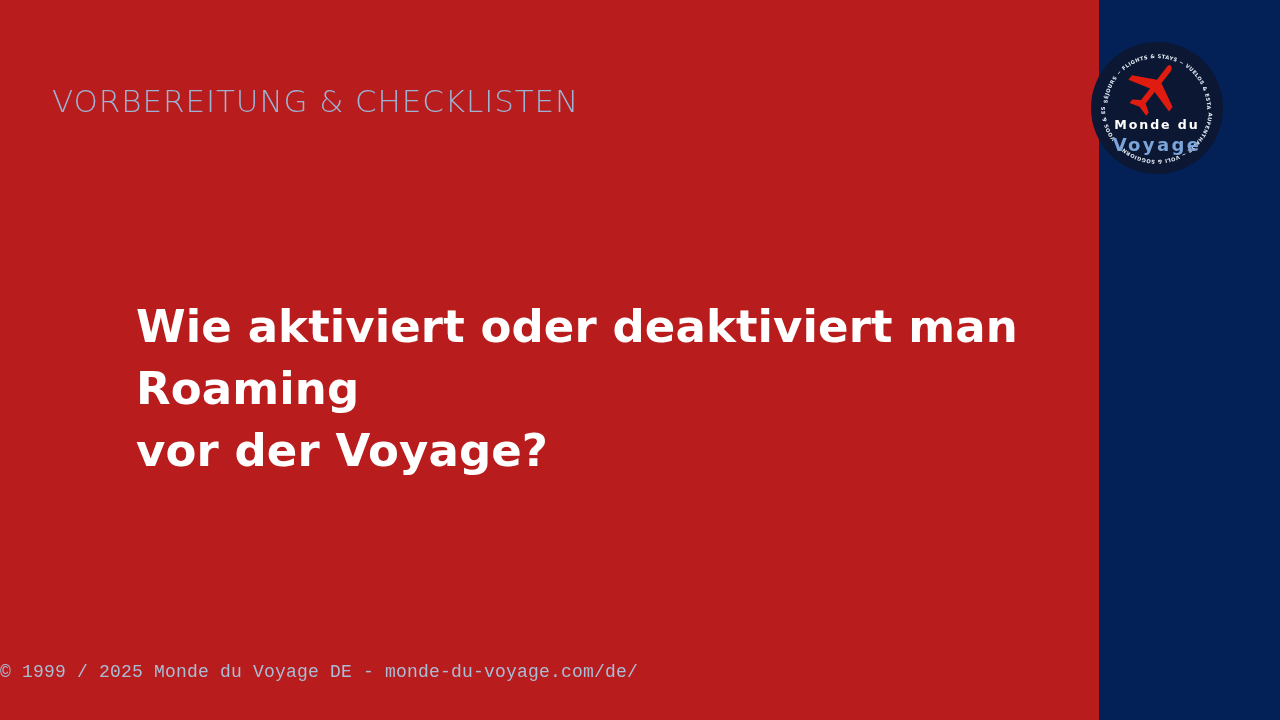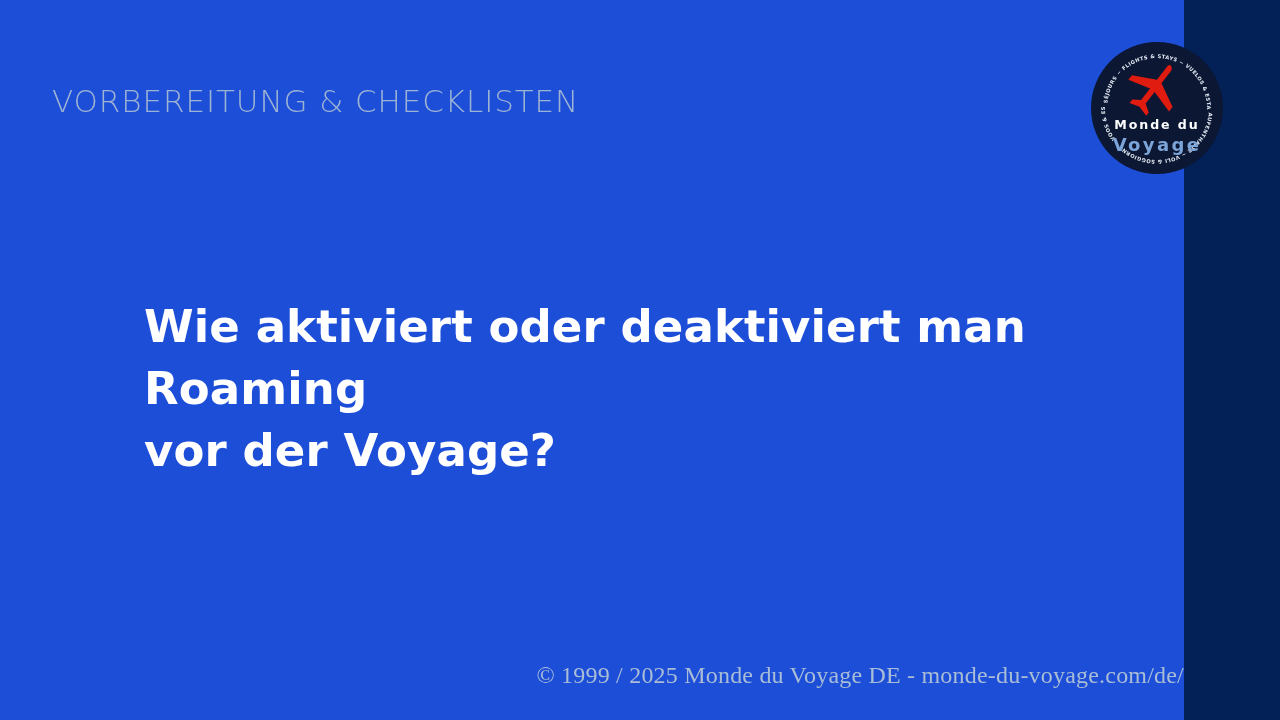--- a/index.html
+++ b/index.html
@@ -10,66 +10,66 @@
     width: 1280px;
     height: 720px;
     overflow: hidden;
     background: #042157;
     font-family: "DejaVu Sans", "Liberation Sans", sans-serif;
     -webkit-font-smoothing: antialiased;
   }
 
   .slide {
     position: relative;
-    width: 1184px;
+    width: 1099px;
     height: 720px;
-    background: #1d4ed8;
+    background: #b91c1c;
     box-sizing: border-box;
   }
 
   
   .eyebrow {
     position: absolute;
     left: 52px;
     top: 84px;
     font-family: "DejaVu Sans", "Liberation Sans", sans-serif;
     font-size: 31px;
     font-weight: 300;
     letter-spacing: 0.9px;
     color: #9cb3d3;
     white-space: nowrap;
     line-height: 1.1;
   }
 
   
   .title-block {
     position: absolute;
-    left: 144px;
+    left: 136px;
     top: 296px;
     width: 1000px;
   }
   .title {
     margin: 0;
     font-family: "DejaVu Sans", "Liberation Sans", sans-serif;
     font-size: 45px;
     font-weight: 700;
     line-height: 62px;
     color: #ffffff;
     letter-spacing: 0.1px;
   }
 
   
   .footer {
     position: absolute;
     left: 0;
     right: 0;
     top: 662px;
-    text-align: right;
-    font-family: Liberation Serif, serif;
-    font-size: 24px;
+    text-align: left;
+    font-family: Liberation Mono, monospace;
+    font-size: 18px;
     font-weight: 400;
     color: #a9bdd6;
     letter-spacing: 0.2px;
   }
 
   
   .logo {
     position: absolute;
     left: 1089px;
     top: 32px;

